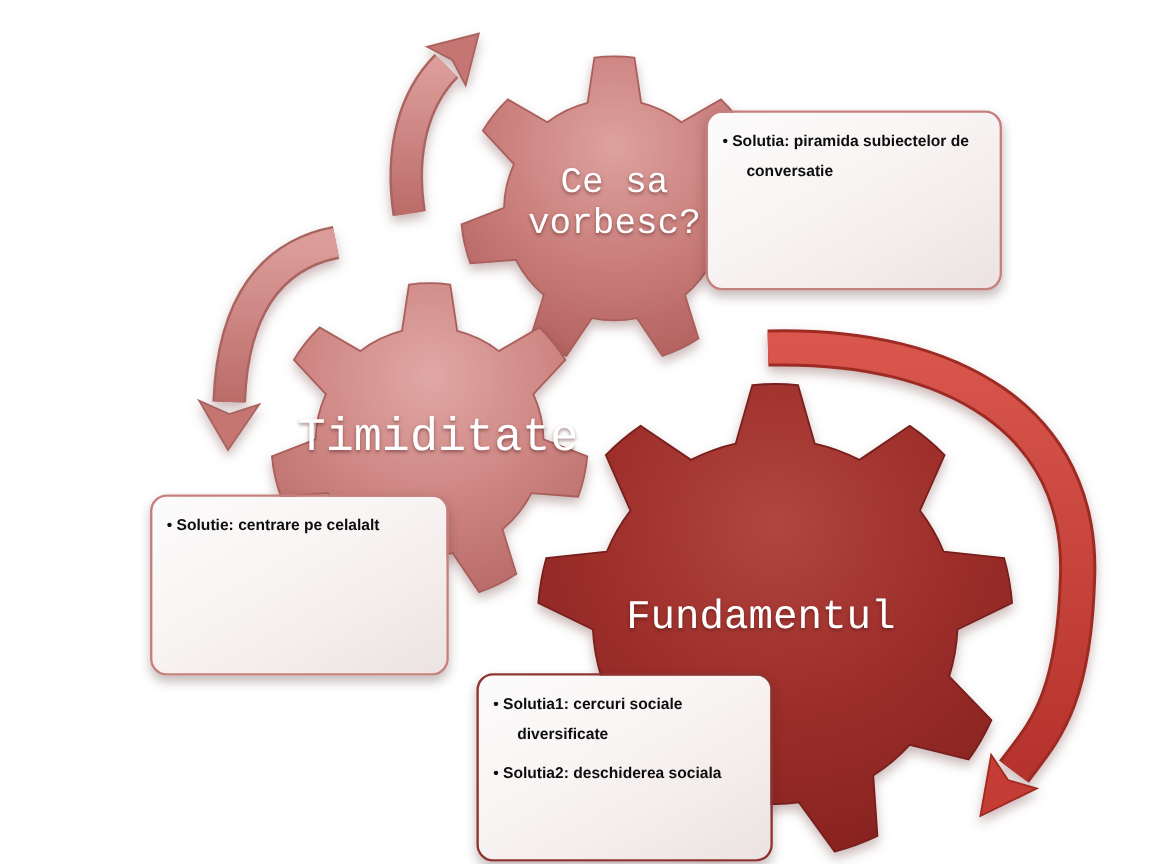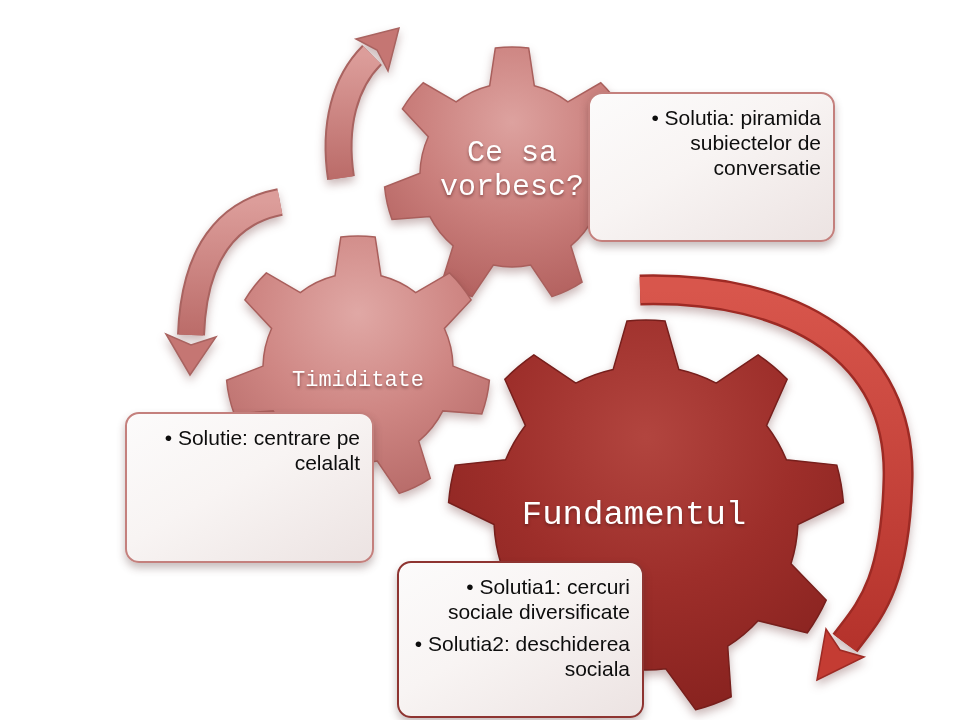--- a/index.html
+++ b/index.html
@@ -3,31 +3,31 @@
 <meta charset="utf-8">
 <style>
   html,body{margin:0;padding:0;background:#ffffff;}
   #stage{position:relative;width:960px;height:720px;background:#ffffff;overflow:hidden;
          font-family:"Liberation Sans",sans-serif;}
   #scene{position:absolute;left:0;top:0;}
   .shadow{filter:drop-shadow(0px 5px 5px rgba(95,35,35,0.33));}
   .gear-label{position:absolute;color:#ffffff;text-align:center;
               text-shadow:0 2px 3px rgba(70,20,20,0.5);font-family:Liberation Mono, monospace;}
   #label-0{left:421px;top:136px;width:182px;font-size:30px;line-height:34px;}
-  #label-1{left:248px;top:364px;width:220px;font-size:22px;line-height:34px;}
+  #label-1{left:248px;top:348px;width:220px;font-size:39px;line-height:34px;}
   #label-2{left:504px;top:497px;width:260px;font-size:34px;line-height:36px;}
   .callout{position:absolute;box-sizing:border-box;border:2px solid #c4807d;border-radius:14px;
            background:linear-gradient(150deg,#fcfbfb 0%,#f8f4f3 45%,#ece3e2 100%);
            box-shadow:0 5px 9px rgba(70,35,35,0.3);}
   #callout-0{left:588px;top:92px;width:247px;height:150px;}
   #callout-1{left:125px;top:412px;width:249px;height:151px;}
   #callout-2{left:397px;top:561px;width:247px;height:157px;border-color:#8e3431;}
   .callout ul{list-style:none;margin:0;padding:11px 12px;}
-  .callout li{font-weight:normal;font-size:21px;line-height:25px;color:#0d0d0d;
-              padding-left:20px;text-indent:-20px;text-align:right;}
+  .callout li{font-weight:bold;font-size:13px;line-height:25px;color:#0d0d0d;
+              padding-left:20px;text-indent:-20px;}
   .callout li + li{margin-top:7px;}
   .callout li::before{content:"\2022  ";}
   .band-under{fill:none;stroke-linecap:butt;}
   .band-over{fill:none;stroke-linecap:butt;}
 </style>
 </head>
 <body>
 
 <div id="stage">
 

